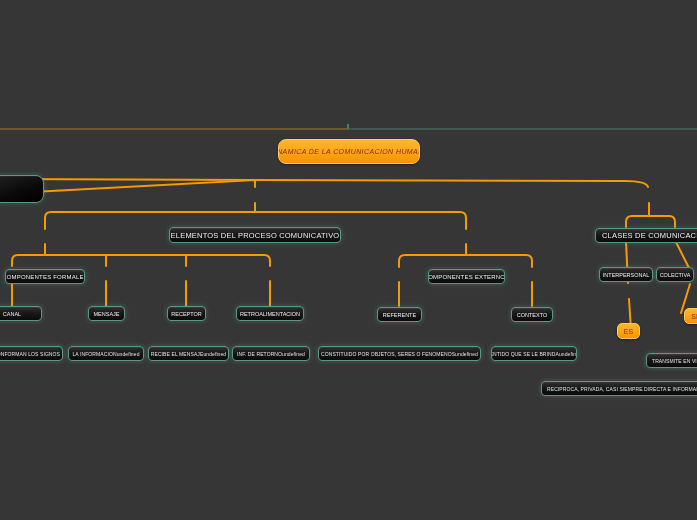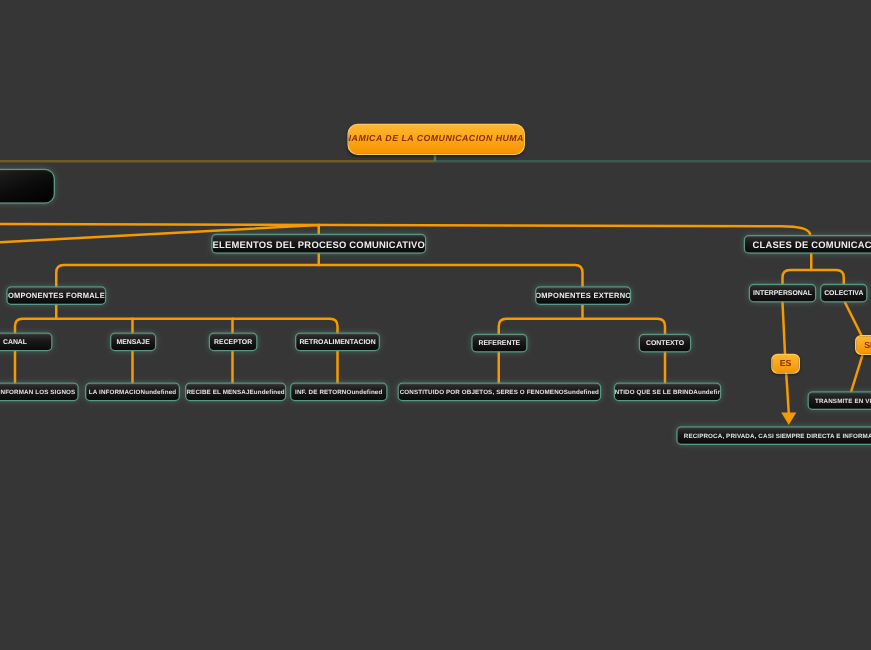--- a/index.html
+++ b/index.html
@@ -11,22 +11,23 @@
     font-family:"Liberation Sans",sans-serif;
   }
   #wires{position:absolute;left:0;top:0;width:697px;height:520px;}
   .n{
     position:absolute;box-sizing:border-box;
     display:flex;align-items:center;justify-content:center;
     white-space:nowrap;overflow:hidden;
     background:linear-gradient(180deg,#313131 0%,#181818 45%,#0a0a0a 100%);
     border:1px solid #5a9884;border-radius:4px;
     box-shadow:0 0 5px rgba(110,190,160,.32), inset 0 1px 0 rgba(255,255,255,.05);
-    color:#ededed;font-weight:bold;
+    color:#ededed;font-weight:normal;
     padding:0 4px;
+    margin-top:40px;
   }
   .lvl1{font-size:7.5px;letter-spacing:.2px;}
   .lvl2{font-size:6px;letter-spacing:.2px;}
   .lvl3{font-size:5.5px;}
   .desc{font-size:5px;color:#e2e2e2;letter-spacing:.1px;}
   .orange{
     background:linear-gradient(180deg,#ffb living62e,#f79400);
     background:linear-gradient(180deg,#ffb62e,#f79400);
     border:1px solid #ffc95e;color:#8a2d00;border-radius:6px;
     box-shadow:0 1px 2px rgba(0,0,0,.4);

